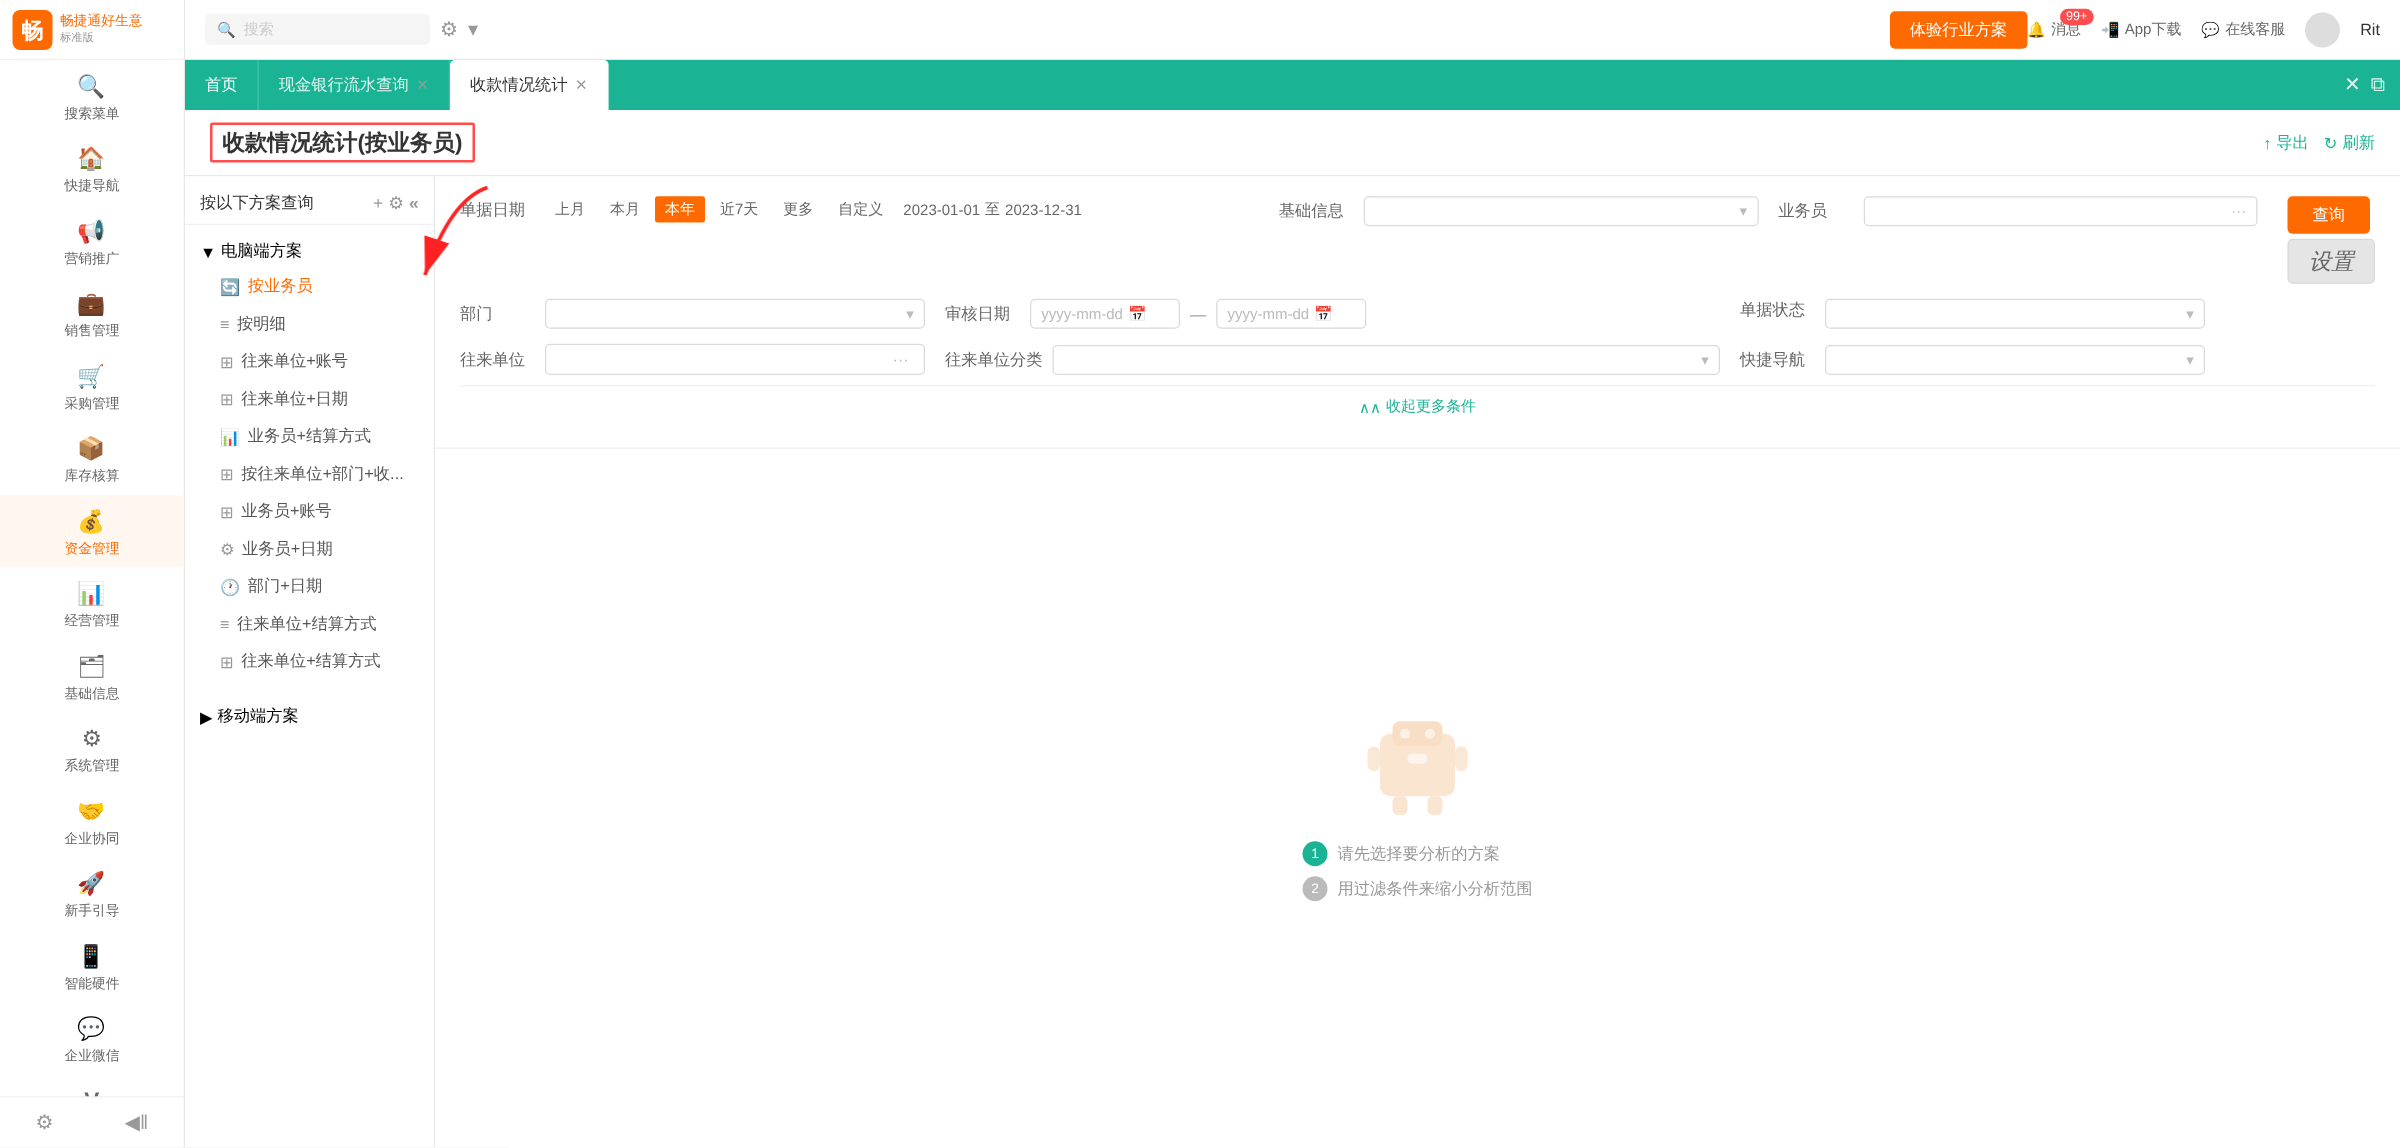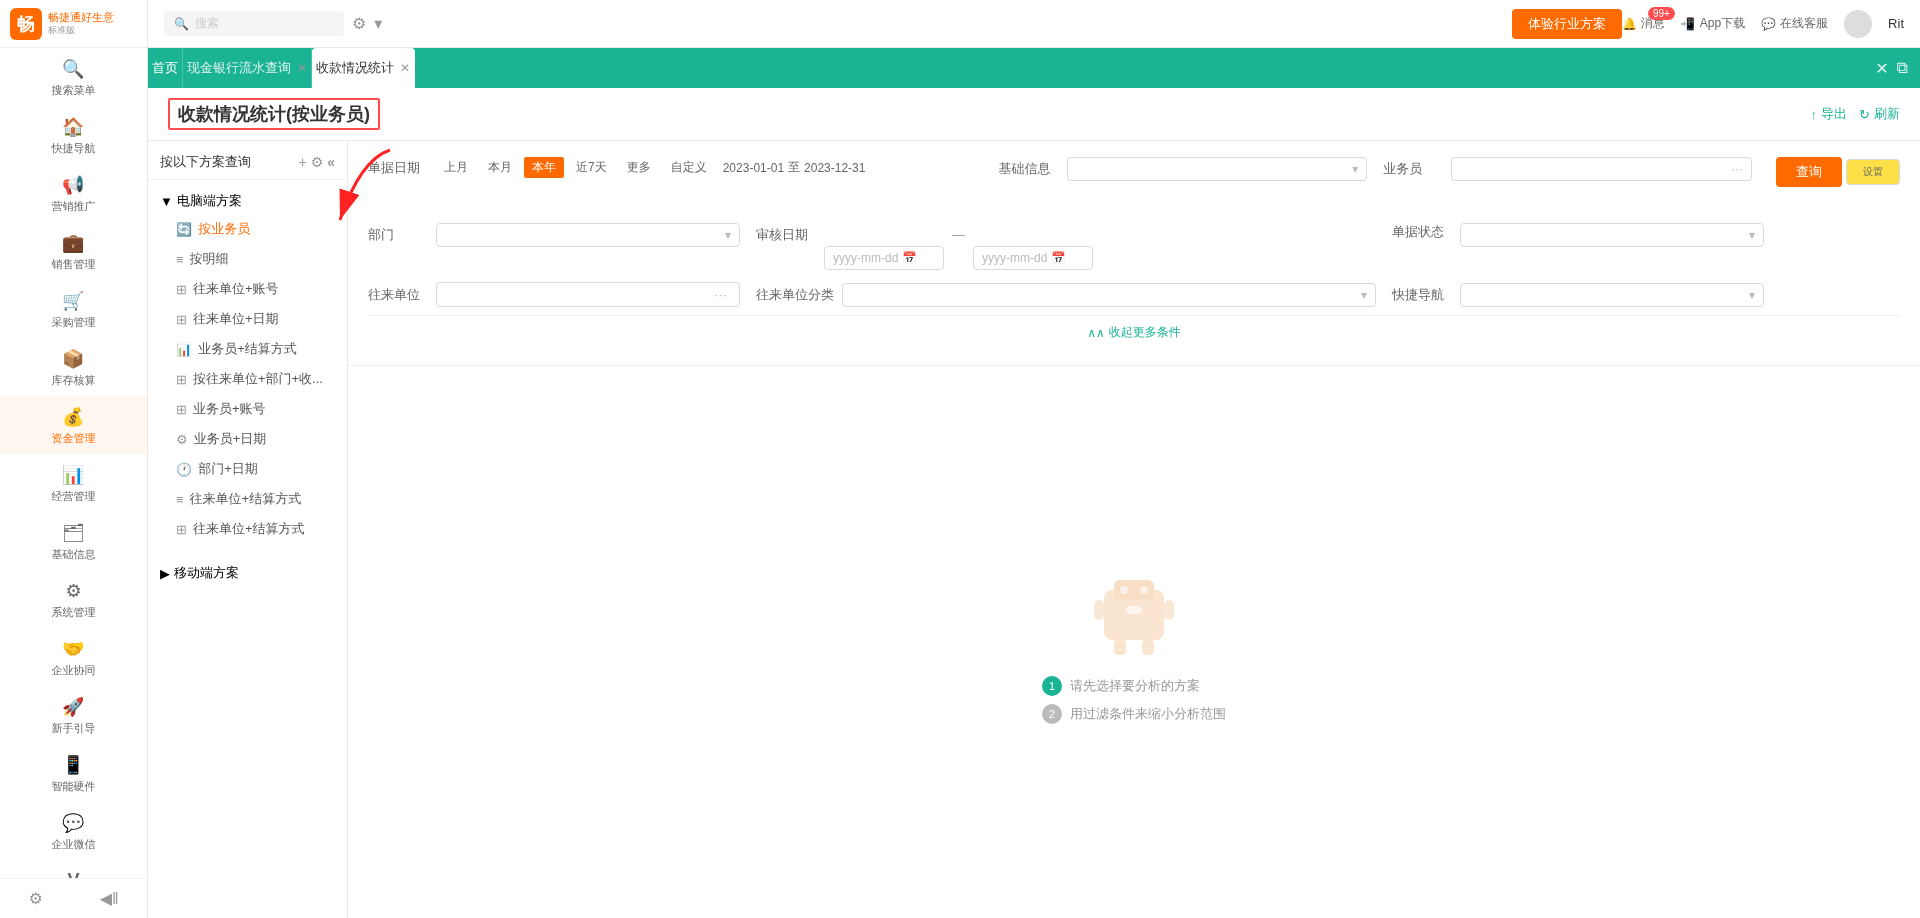--- a/index.html
+++ b/index.html
@@ -29,21 +29,21 @@
     .topbar-settings { color: #999; cursor: pointer; font-size: 16px; }
     .trial-btn { background: #ff6a00; color: #fff; border: none; border-radius: 4px; padding: 6px 16px; font-size: 13px; cursor: pointer; }
     .topbar-right { display: flex; align-items: center; gap: 16px; color: #666; font-size: 12px; }
     .msg-badge { position: relative; display: inline-flex; align-items: center; gap: 4px; cursor: pointer; }
     .badge { background: #ff4d4f; color: #fff; border-radius: 10px; padding: 1px 5px; font-size: 10px; position: absolute; top: -8px; right: -10px; }
     .topbar-right-item { display: flex; align-items: center; gap: 4px; cursor: pointer; color: #666; }
     .user-avatar { width: 28px; height: 28px; background: #ddd; border-radius: 50%; }
 
     
     .tabs-bar { height: 40px; background: #1ab394; display: flex; align-items: center; padding: 0 0 0 0; flex-shrink: 0; position: relative; }
-    .tab { display: flex; align-items: center; padding: 0 4px; height: 40px; font-size: 13px; cursor: pointer; color: rgba(255,255,255,0.85); gap: 6px; border-right: 1px solid rgba(255,255,255,0.2); }
+    .tab { display: flex; align-items: center; padding: 0 16px; height: 40px; font-size: 13px; cursor: pointer; color: rgba(255,255,255,0.85); gap: 6px; border-right: 1px solid rgba(255,255,255,0.2); }
     .tab.home { color: #fff; background: transparent; }
     .tab.active { background: #fff; color: #333; border-radius: 4px 4px 0 0; }
     .tab .tab-close { font-size: 12px; color: #999; cursor: pointer; }
     .tab.active .tab-close { color: #999; }
     .tabs-right { margin-left: auto; display: flex; align-items: center; gap: 8px; padding-right: 12px; color: rgba(255,255,255,0.85); }
     .tabs-right-btn { cursor: pointer; font-size: 16px; }
 
     
     .page-header { background: #fff; border-bottom: 1px solid #e8e8e8; padding: 10px 20px; display: flex; align-items: center; justify-content: space-between; flex-shrink: 0; gap: 40px; }
     .page-title { font-size: 18px; font-weight: bold; color: #333; border: 2px solid #ff4d4f; padding: 2px 8px; }
@@ -69,29 +69,29 @@
     
     .right-panel { flex: 1; background: #fff; overflow-y: auto; display: flex; flex-direction: column; }
     .filter-area { padding: 16px 20px; border-bottom: 1px solid #f0f0f0; }
     .filter-label { color: #666; font-size: 13px; white-space: nowrap; min-width: 60px; }
     .date-tabs { display: flex; gap: 4px; align-items: center; }
     .date-tab { padding: 2px 8px; font-size: 12px; cursor: pointer; color: #666; border-radius: 2px; }
     .date-tab.active { background: #ff6a00; color: #fff; border-radius: 2px; font-family: Liberation Serif, serif; }
     .date-range { display: flex; align-items: center; gap: 4px; font-size: 12px; color: #666; }
     .filter-select { flex: 1; border: 1px solid #d9d9d9; border-radius: 4px; padding: 4px 8px; display: flex; align-items: center; justify-content: space-between; cursor: pointer; background: #fff; min-width: 120px; font-size: 13px; color: #333; }
     .filter-select .arrow { color: #bbb; font-size: 12px; }
-    .filter-date-input { border: 1px solid #d9d9d9; border-radius: 4px; padding: 4px 8px; display: flex; align-items: center; gap: 4px; font-size: 12px; color: #bbb; background: #fff; cursor: pointer; min-width: 120px; margin-top: 47px; }
+    .filter-date-input { border: 1px solid #d9d9d9; border-radius: 4px; padding: 4px 8px; display: flex; align-items: center; gap: 4px; font-size: 12px; color: #bbb; background: #fff; cursor: pointer; min-width: 120px; }
     .filter-date-dash { color: #999; }
     .more-dots { color: #bbb; cursor: pointer; padding: 0 4px; }
     .collapse-btn { display: flex; align-items: center; justify-content: center; padding: 8px; color: #1ab394; cursor: pointer; font-size: 12px; gap: 4px; border-top: 1px solid #f0f0f0; }
 
     
-    .query-buttons { display: flex; flex-direction: row; gap: 4px; align-items: center; padding-left: 8px; }
+    .query-buttons { display: flex; flex-direction: column; gap: 4px; align-items: flex-start; padding-left: 8px; }
     .query-btn { background: #ff6a00; color: #fff; border: none; border-radius: 4px; padding: 6px 20px; font-size: 13px; cursor: pointer; white-space: nowrap; }
-    .setting-btn { background: #fde047; color: #666; border: 1px solid #d9d9d9; border-radius: 4px; padding: 5px 16px; font-size: 10px; cursor: pointer; white-space: nowrap; }
+    .setting-btn { background: #e5e5e5; color: #666; border: 1px solid #d9d9d9; border-radius: 4px; padding: 5px 16px; font-size: 18px; cursor: pointer; white-space: nowrap; font-style: italic; }
 
     
     .empty-state { flex: 1; display: flex; flex-direction: column; align-items: center; justify-content: center; gap: 16px; padding: 40px; }
     .empty-icon { width: 100px; height: 100px; opacity: 0.6; }
     .empty-steps { display: flex; flex-direction: column; gap: 8px; }
     .empty-step { display: flex; align-items: center; gap: 8px; color: #999; font-size: 13px; }
     .step-num { width: 20px; height: 20px; border-radius: 50%; background: #ccc; color: #fff; display: flex; align-items: center; justify-content: center; font-size: 11px; flex-shrink: 0; }
     .step-num.s1 { background: #1ab394; }
     .step-num.s2 { background: #bbb; }
 

